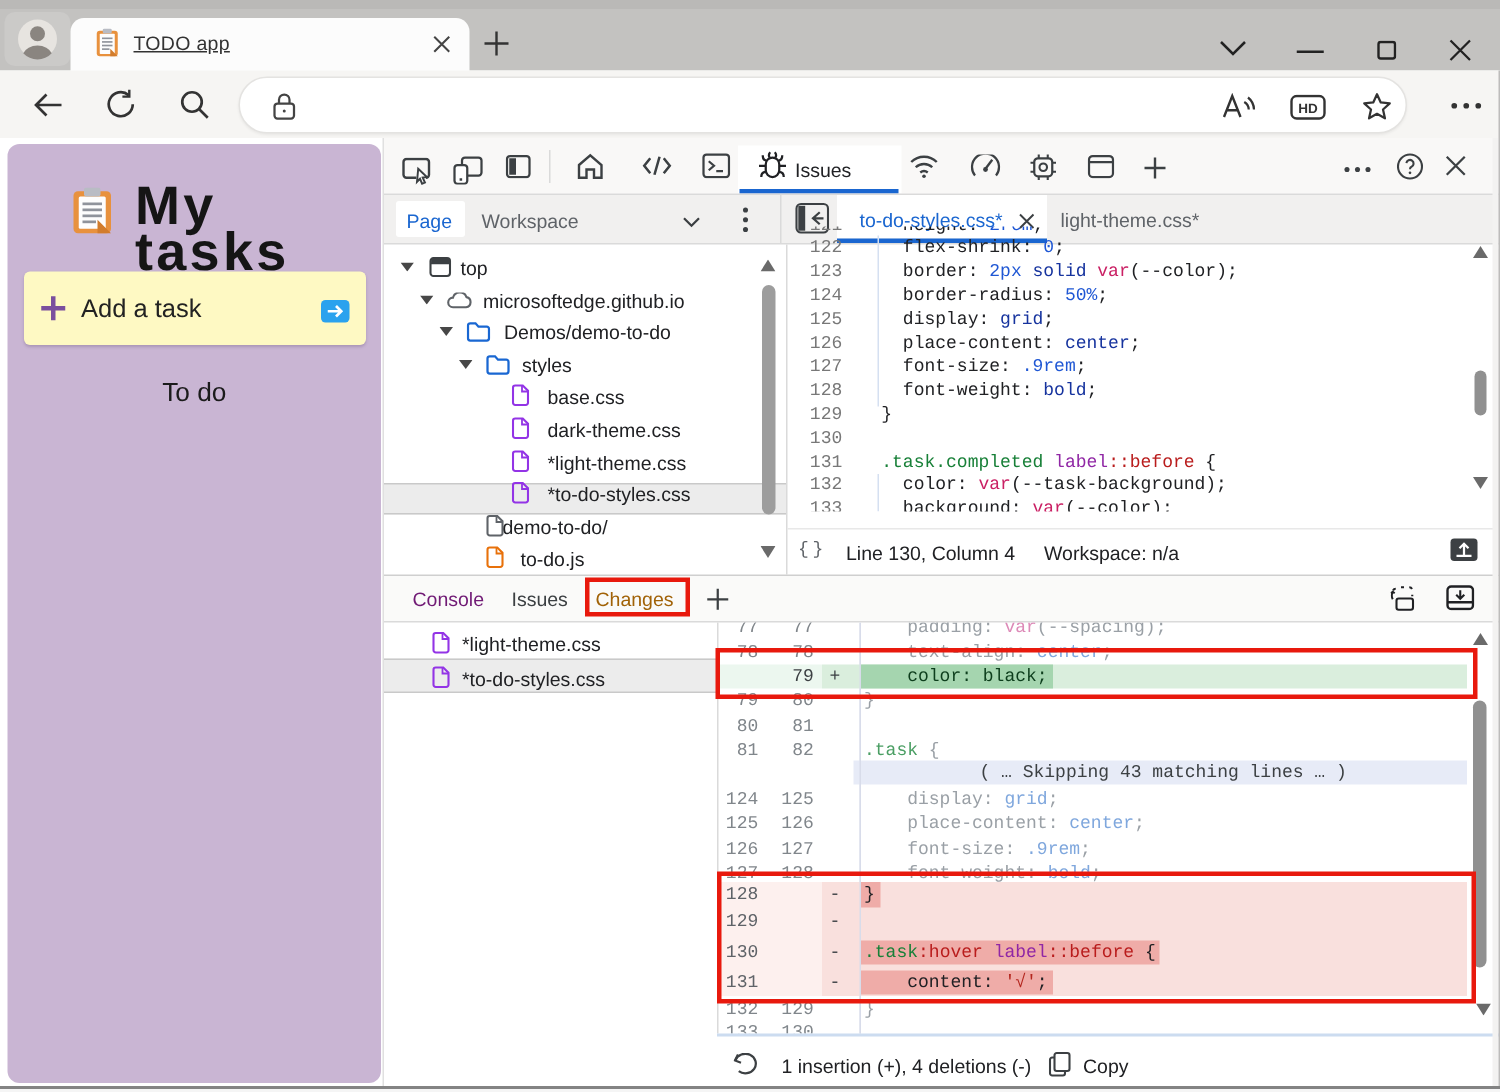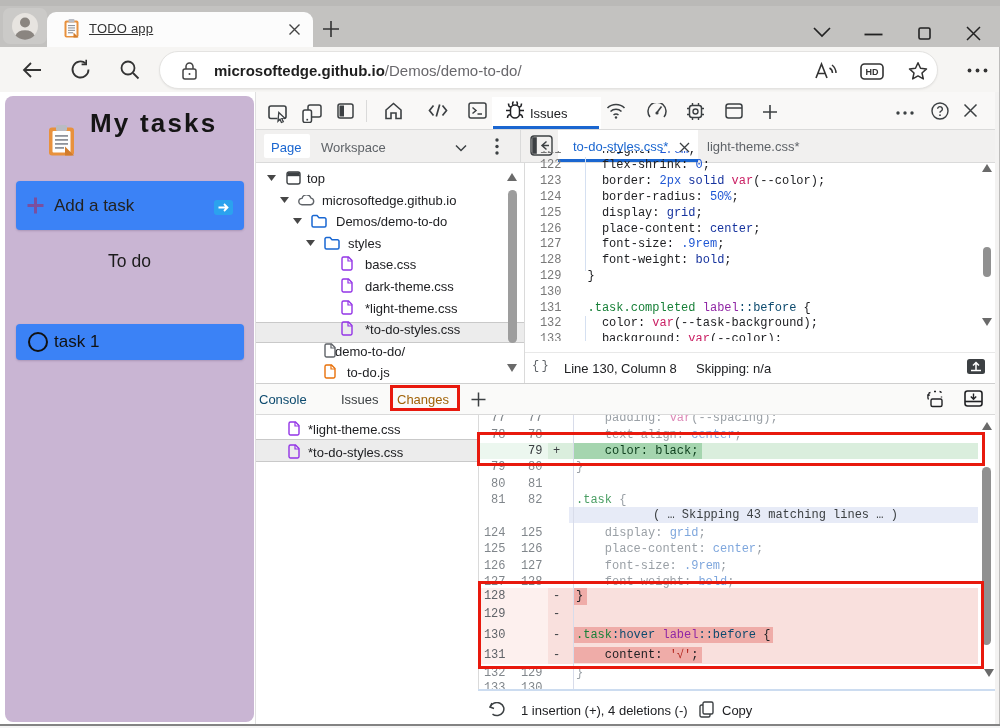--- a/index.html
+++ b/index.html
@@ -12,30 +12,30 @@
   #titlebar { left:0; top:0; width:1000px; height:47px; background:#c3c2c0; }
   #profilebtn { left:3px; top:8px; width:44px; height:36px; background:#cbcac8; border-radius:7px; }
   #tab { left:47px; top:12px; width:266px; height:36px; background:#fcfcfc; border-radius:9px 9px 0 0; }
   #tabtitle { left:42px; top:8.5px; font-size:13px; color:#333; letter-spacing:0.2px;text-decoration:underline; }
   
   #toolbar { left:0; top:47px; width:1000px; height:45px; background:#f6f5f3; }
   #pill { left:159px; top:4px; width:779px; height:38px; background:#fff; border:1px solid #e4e3e1; border-radius:19px; box-shadow:0 1px 2px rgba(0,0,0,0.06); }
   
   #content { left:0; top:92px; width:1000px; height:632px; background:#fff; }
   #sidebar { left:5px; top:4px; width:249px; height:626px; background:#c9b5d3; border-radius:8px; }
-  .card { background:#3b82f6; border-radius:4px; box-shadow:0 1px 2px rgba(80,60,100,0.25); }
+  .card { background:#fef9c3; border-radius:4px; box-shadow:0 1px 2px rgba(80,60,100,0.25); }
   
   #devtools { left:255px; top:0px; width:745px; height:632px; background:#fff; border-left:1px solid #e0e0e0; }
   #devtools .ic { position:absolute; }
   .treerow { position:absolute; font-size:13px; color:#202124; }
   .tab13 { font-size:13px; }
   .divh { background:#dadada; height:1px; }
   .divv { background:#dadada; width:1px; }
   .p{color:#202124} .n{color:#1f57d4} .k{color:#16339e} .v{color:#ca2064}
-  .sel{color:#188038} .lab{color:#9027a5} .pse{color:#0c4a6e} .str{color:#b3261e}
+  .sel{color:#188038} .lab{color:#9027a5} .pse{color:#b91c1c} .str{color:#b3261e}
   .g{color:#9aa0a6} .gb{color:#7fa7dd} .gp{color:#dd8ab8} .gg{color:#4a9e63}
   .drow { position:absolute; left:0; width:523px; height:16.4px; font-family:"Liberation Mono",monospace; font-size:12px; line-height:16.4px; }
   .on { position:absolute; left:0; width:27.5px; text-align:right; color:#80868b; }
   .nn { position:absolute; left:37px; width:27.5px; text-align:right; color:#80868b; }
   .mk { position:absolute; left:75px; color:#3c4043; }
   .cd { position:absolute; left:98px; white-space:pre; }
   .redbox { position:absolute; border:3px solid #e8190d; z-index:6; }
 </style>
 </head>
 <body>
@@ -91,21 +91,20 @@
   <svg class="abs" style="left:119px;top:12px" width="21" height="21" viewBox="0 0 21 21" fill="none" stroke="#333" stroke-width="1.8">
       <circle cx="9" cy="9" r="6.5"></circle>
       <path d="M14 14 L19.5 19.5"></path>
     </svg>
   <div id="pill" class="abs">
     <svg class="abs" style="left:21px;top:10px" width="17" height="18" viewBox="0 0 17 18" fill="none" stroke="#444" stroke-width="1.5">
         <rect x="2" y="7" width="13" height="10" rx="2"></rect>
         <path d="M5 7 V4.5 a3.5 3.5 0 0 1 7 0 V7"></path>
         <circle cx="8.5" cy="12" r="1" fill="#444" stroke="none"></circle>
       </svg>
-    <div class="abs" style="left:54px;top:10px;font-size:15px;color:#1f1f1f"><b>microsoftedge.github.io</b><span style="color:#69686c;font-weight:400">/Demos/demo-to-do/</span></div>
     <svg class="abs" style="left:655px;top:10px" width="22" height="18" viewBox="0 0 22 18" fill="none" stroke="#333" stroke-width="1.5">
         <path d="M1 16 L6.5 2 L12 16 M3 11.5 H10" stroke-width="1.6"></path>
         <path d="M14.5 6 a6 6 0 0 1 3 5"></path>
         <path d="M17 3 a10.5 10.5 0 0 1 4 8"></path>
       </svg>
     <svg class="abs" style="left:700px;top:11px" width="24" height="17" viewBox="0 0 24 17" fill="none">
         <rect x="1" y="1" width="22" height="15" rx="3.5" stroke="#333" stroke-width="1.6"></rect>
         <text x="12" y="12.2" font-size="9" font-weight="bold" fill="#333" text-anchor="middle" font-family="Liberation Sans">HD</text>
       </svg>
     <svg class="abs" style="left:748px;top:9px" width="20" height="20" viewBox="0 0 20 20" fill="none" stroke="#333" stroke-width="1.5">
@@ -123,37 +122,33 @@
     <svg class="abs" style="left:43px;top:29px" width="27" height="31" viewBox="0 0 27 31">
       <rect x="1" y="2.5" width="25" height="28" rx="3" fill="#e8913d"></rect>
       <rect x="4.5" y="6" width="18" height="21.5" rx="1" fill="#fdfdfd"></rect>
       <rect x="8" y="0" width="11" height="6" rx="1.5" fill="#b9bcc4"></rect>
       <rect x="7" y="10" width="13" height="1.8" fill="#8f939b"></rect>
       <rect x="7" y="14" width="13" height="1.8" fill="#8f939b"></rect>
       <rect x="7" y="18" width="13" height="1.8" fill="#8f939b"></rect>
       <rect x="7" y="22" width="9" height="1.8" fill="#8f939b"></rect>
       <path d="M17 30.5 L26 30.5 L17 21.5 Z" fill="#d27c2c"></path>
     </svg>
-    <div class="abs" style="left:85px;top:12px;font-size:26px;line-height:31px;letter-spacing:2.2px;font-weight:bold;color:#151515">My tasks</div>
+    <div class="abs" style="left:85px;top:25px;font-size:36px;line-height:31px;letter-spacing:2.2px;font-weight:bold;color:#151515">My tasks</div>
     <div class="card abs" style="left:11px;top:85px;width:228px;height:49px">
       <svg class="abs" style="left:11px;top:16px" width="17" height="17" viewBox="0 0 17 17" stroke="#7a4f9e" stroke-width="3">
           <path d="M8.5 0.5 V16.5 M0.5 8.5 H16.5"></path>
         </svg>
       <div class="abs" style="left:38px;top:15px;font-size:17px;color:#222">Add a task</div>
       <div class="abs" style="left:198px;top:19px;width:19px;height:15px;background:#2ba2ee;border-radius:3px">
         <svg class="abs" style="left:4px;top:3px" width="11" height="9" viewBox="0 0 11 9" fill="none" stroke="#fff" stroke-width="1.8">
             <path d="M0.5 4.5 H9 M6 1 L9.5 4.5 L6 8"></path>
           </svg>
       </div>
     </div>
     <div class="abs" style="left:0;top:155px;width:249px;text-align:center;font-size:17.5px;color:#1b1b1b">To do</div>
-    <div class="card abs" style="left:11px;top:228px;width:228px;height:36px">
-      <div class="abs" style="left:12px;top:8px;width:20px;height:20px;border:2.8px solid #111;border-radius:50%"></div>
-      <div class="abs" style="left:38px;top:8px;font-size:17px;color:#111">task 1</div>
-    </div>
   </div>
   <div id="devtools" class="abs">
 
     <div class="abs" style="left:0;top:0;width:745px;height:37px;background:#f9f8f7"></div>
     <div class="abs" style="left:236px;top:5px;width:109px;height:32px;background:#fff"></div>
     <svg class="ic" style="left:12px;top:13px" width="21" height="19" viewBox="0 0 21 19" fill="none" stroke="#3c4043" stroke-width="1.6">
         <path d="M9.5 13.5 H3 a2 2 0 0 1 -2 -2 V3 a2 2 0 0 1 2 -2 H16 a2 2 0 0 1 2 2 V11.5 a2 2 0 0 1 -2 2 H16.5"></path>
         <path d="M10.8 7.5 L16.6 13 L13.8 13.4 L15.3 16.7 L13.4 17.5 L12 14.2 L10 16.2 Z" fill="#fff" stroke-width="1.3"></path>
       </svg>
     <svg class="ic" style="left:46px;top:12px" width="20" height="19" viewBox="0 0 20 19" fill="none" stroke="#3c4043" stroke-width="1.5">
@@ -326,32 +321,32 @@
           <path d="M5 0 L10 8 H0 Z"></path>
         </svg>
       <div class="abs" style="left:458px;top:95.5px;width:8px;height:30px;background:#909090;border-radius:4px"></div>
       <svg class="ic" style="left:457px;top:166.5px" width="10" height="8" viewBox="0 0 10 8" fill="#6a6a6a">
           <path d="M5 8 L10 0 H0 Z"></path>
         </svg>
     </div>
 
     <div class="abs divh" style="left:269px;top:260px;width:476px;background:#e8e8e8"></div>
     <div class="abs" style="left:276px;top:267px;font-size:12px;color:#5f6368;font-family:'Liberation Mono',monospace">{ }</div>
-    <div class="abs tab13" style="left:308px;top:269px;color:#202124">Line 130, Column 8</div>
-    <div class="abs tab13" style="left:440px;top:269px;color:#202124">Skipping: n/a</div>
+    <div class="abs tab13" style="left:308px;top:269px;color:#202124">Line 130, Column 4</div>
+    <div class="abs tab13" style="left:440px;top:269px;color:#202124">Workspace: n/a</div>
     <svg class="ic" style="left:710px;top:266px" width="20" height="17" viewBox="0 0 20 17" fill="none" stroke="#202124" stroke-width="1.5">
         <rect x="1" y="1" width="18" height="15" rx="2.5" fill="#3c4043" stroke="none"></rect>
         <path d="M10 12 V5 M7 7.5 L10 4.5 L13 7.5" stroke="#fff"></path>
         <path d="M5 12.5 H15" stroke="#fff"></path>
       </svg>
     <div class="abs divh" style="left:0;top:291px;width:745px;background:#cfcfcf"></div>
 
     <div id="drawer" class="abs" style="left:0;top:292px;width:745px;height:340px">
       <div class="abs" style="left:0;top:0;width:745px;height:30px;background:#fafaf9"></div>
-      <div class="abs tab13" style="left:3px;top:8px;color:#0c4a6e">Console</div>
+      <div class="abs tab13" style="left:19px;top:8px;color:#701a75">Console</div>
       <div class="abs tab13" style="left:85px;top:8px;color:#3c4043">Issues</div>
       <div class="abs tab13" style="left:141px;top:8px;color:#a16207">Changes</div>
       <svg class="ic" style="left:215px;top:8px" width="15" height="15" viewBox="0 0 15 15" stroke="#3c4043" stroke-width="1.5">
           <path d="M7.5 0.5 V14.5 M0.5 7.5 H14.5"></path>
         </svg>
       <svg class="ic" style="left:671px;top:6px" width="19" height="18" viewBox="0 0 19 18" fill="none" stroke="#202124" stroke-width="1.4">
           <path d="M3.5 2.5 a2 2 0 0 0 -2 2 M7 1.5 h2 M12.5 1.5 a2 2 0 0 1 2 2 M14.5 6.5 v1" stroke-dasharray="2.2 1.6"></path>
           <rect x="4" y="9" width="11" height="7.5" rx="1.5"></rect>
           <path d="M1.5 9.5 a5.5 5.5 0 0 1 0 -5 M0.2 5.5 l1.3 -1 l1.3 1" stroke-width="1.3"></path>
         </svg>

